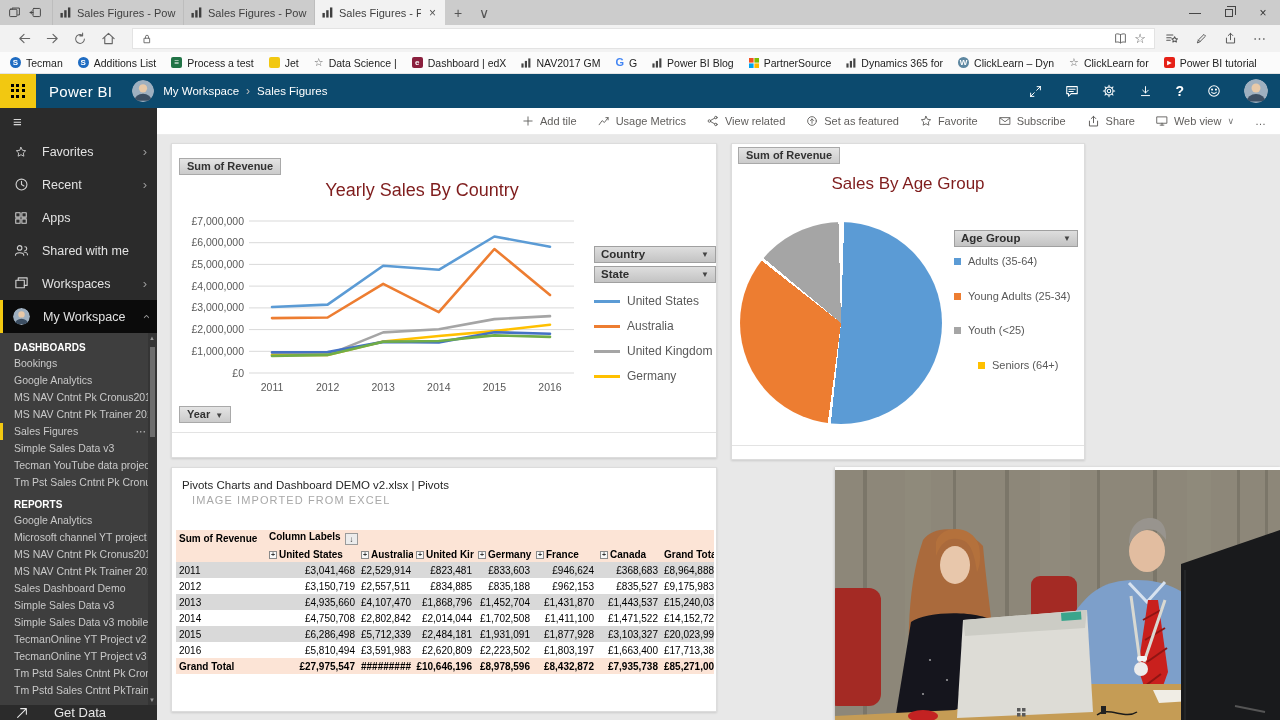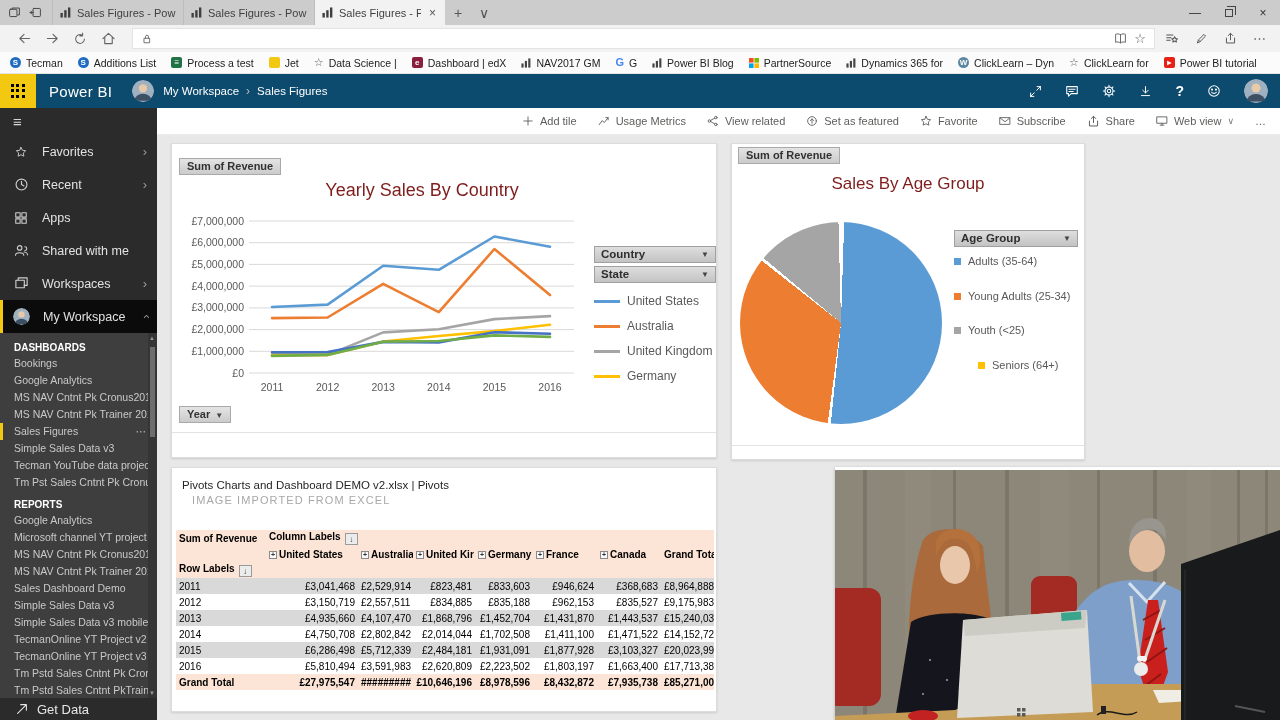--- a/index.html
+++ b/index.html
@@ -57,21 +57,21 @@
   .chev-up { display:inline-block; transform:rotate(-90deg); }
   .nav-item.active { background:#0b0b0b; border-left:3px solid #f2c811; padding-left:10px; }
   .side-list { background:#3e3e3e; flex:1; padding:5px 0 0 14px; font-size:10.5px; color:#c9c9c9; position:relative; overflow:hidden; }
   .side-header { color:#fff; font-weight:bold; font-size:10px; margin:4px 0 2px; }
   .side-item { height:17px; line-height:17px; white-space:nowrap; overflow:hidden; position:relative; padding-right:16px; }
   .side-item.selected { border-left:3px solid #f2c811; margin-left:-14px; padding-left:11px; }
   .side-item .dots { position:absolute; right:10px; top:0; color:#bbb; letter-spacing:1px; }
   .side-scroll { position:absolute; right:0; top:0; bottom:0; width:9px; background:#353535; }
   .side-scroll .thumb { position:absolute; top:14px; right:2px; width:5px; height:90px; background:#6d6d6d; }
   .side-scroll .arr { position:absolute; right:1px; width:8px; text-align:center; font-size:6px; color:#999; }
-  .getdata { height:22px; display:flex; align-items:center; gap:8px; padding-left:15px; font-size:13px; color:#e6e6e6; background:#2b2b2b; }
+  .getdata { height:15px; display:flex; align-items:center; gap:25px; padding-left:15px; font-size:13px; color:#e6e6e6; background:#2b2b2b; }
 
   .main { flex:1; display:flex; flex-direction:column; }
   .action-bar { height:27px; background:#ffffff; display:flex; align-items:center; justify-content:flex-end; gap:21px; padding-right:14px; font-size:11px; color:#5f5d5b; border-bottom:1px solid #ebebeb; }
   .act { display:flex; align-items:center; gap:6px; white-space:nowrap; }
   .act .dd { font-size:9px; color:#777; }
 
   .dashboard { position:relative; flex:1; background:#e8e8e8; }
   .tile { position:absolute; background:#fff; border:1px solid #dcdcdc; box-shadow:0 1px 2px rgba(0,0,0,.12); }
   .tile-line { left:14px; top:8px; width:546px; height:315px; }
   .tile-pie  { left:574px; top:8px; width:354px; height:317px; }
@@ -696,24 +696,20 @@
                 </tr>
                 <tr class="hdr">
                   <td></td>
                   <td class="b"><span class="xbox">+</span>United States</td>
                   <td class="b"><span class="xbox">+</span>Australia</td>
                   <td class="b"><span class="xbox">+</span>United Kir</td>
                   <td class="b"><span class="xbox">+</span>Germany</td>
                   <td class="b"><span class="xbox">+</span>France</td>
                   <td class="b"><span class="xbox">+</span>Canada</td>
                   <td class="b num">Grand Total</td>
-                </tr>
-                <tr class="hdr">
-                  <td class="b">Row Labels<span class="sortbox">↓</span></td>
-                  <td colspan="7"></td>
                 </tr>
                 <tr class="odd">
                   <td>2011</td>
                   <td class="num">£3,041,468</td>
                   <td class="num">£2,529,914</td>
                   <td class="num">£823,481</td>
                   <td class="num">£833,603</td>
                   <td class="num">£946,624</td>
                   <td class="num">£368,683</td>
                   <td class="num">£8,964,888</td>

